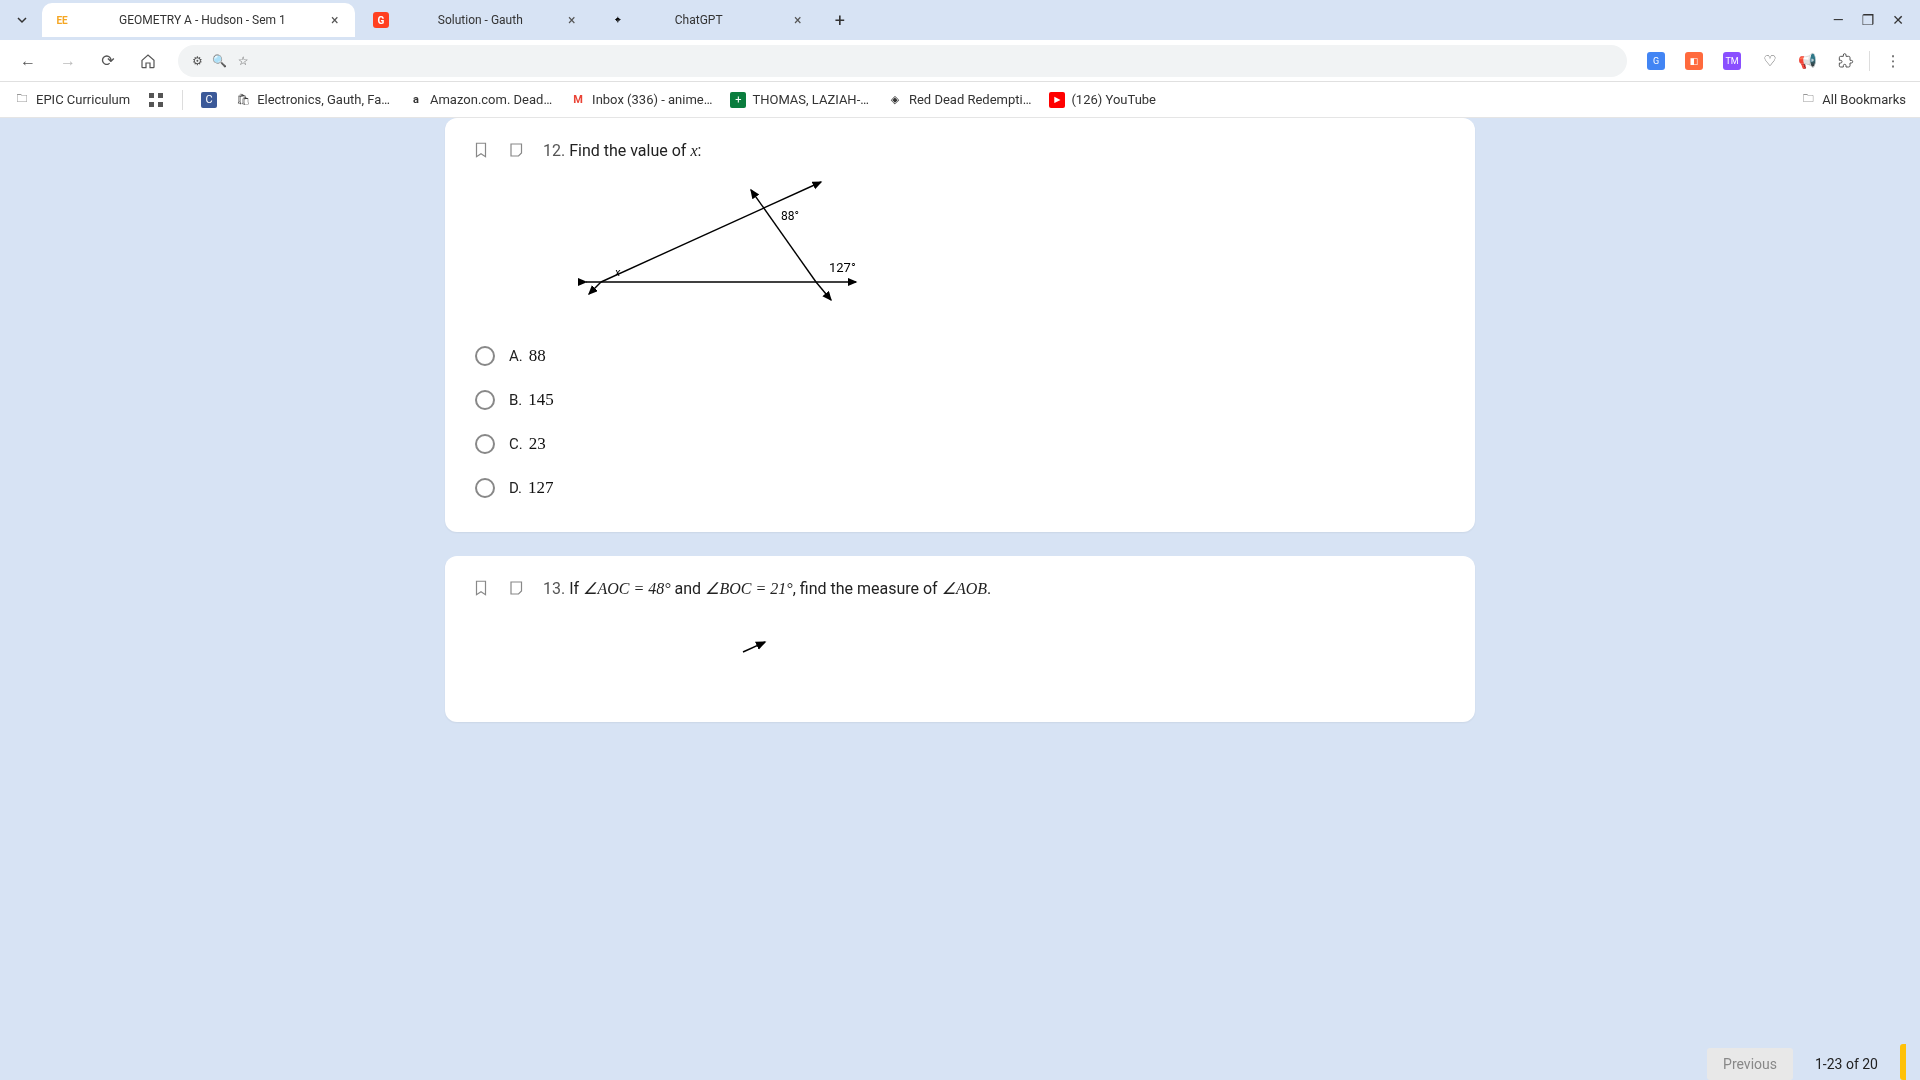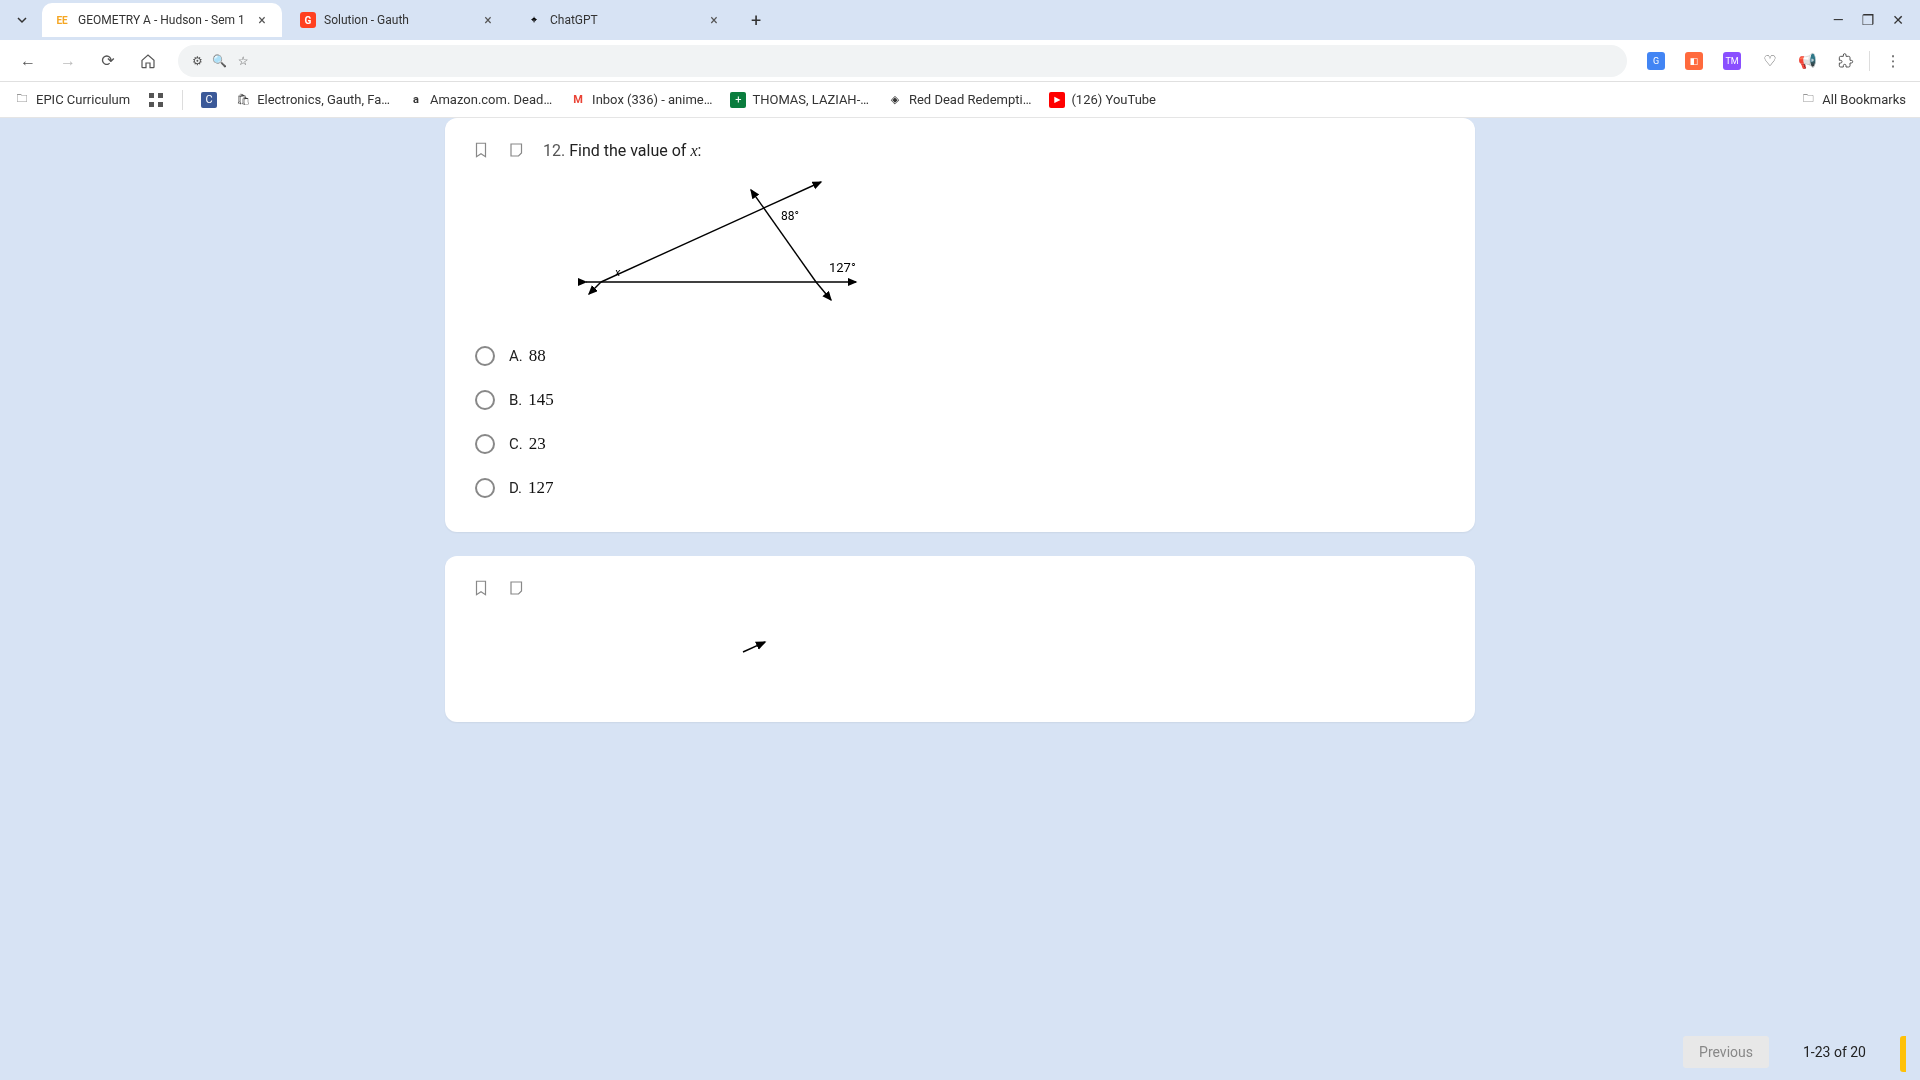--- a/index.html
+++ b/index.html
@@ -1,21 +1,21 @@
 <!DOCTYPE html>
 <html><head>
 <meta charset="utf-8">
 <style>
 * { margin: 0; padding: 0; box-sizing: border-box; font-family: -apple-system, BlinkMacSystemFont, "Segoe UI", Roboto, Arial, sans-serif; }
 body { width: 1920px; height: 1080px; background: #d7e3f4; overflow: hidden; position: relative; }
 
 
 .titlebar { height: 40px; background: #d7e3f4; display: flex; align-items: center; padding: 0 8px; }
 .tab-dropdown { width: 28px; height: 28px; display: flex; align-items: center; justify-content: center; border-radius: 4px; }
-.tab { height: 34px; background: #fff; border-radius: 10px 10px 0 0; display: flex; align-items: center; padding: 0 12px; margin-left: 6px; min-width: 240px; position: relative; }
+.tab { height: 34px; background: #fff; border-radius: 10px 10px 0 0; display: flex; align-items: center; padding: 0 12px; margin-left: 6px; min-width: 240px; position: relative; gap: 41px; }
 .tab.inactive { background: transparent; }
 .tab-favicon { width: 16px; height: 16px; margin-right: 8px; display: flex; align-items: center; justify-content: center; font-size: 10px; font-weight: bold; }
 .tab-title { font-size: 12px; color: #333; flex: 1; white-space: nowrap; overflow: hidden; text-overflow: ellipsis; }
 .tab-close { width: 16px; height: 16px; display: flex; align-items: center; justify-content: center; font-size: 14px; color: #555; }
 .new-tab { width: 28px; height: 28px; display: flex; align-items: center; justify-content: center; font-size: 18px; color: #333; margin-left: 8px; }
 .window-controls { margin-left: auto; display: flex; gap: 18px; color: #333; align-items: center; padding-right: 8px; }
 .window-controls span { font-size: 14px; }
 
 
 .toolbar { height: 42px; background: #fff; display: flex; align-items: center; padding: 0 12px; gap: 8px; border-bottom: 1px solid #e0e0e0; }
@@ -46,21 +46,21 @@
 
 .qheader { display: flex; align-items: center; gap: 16px; margin-bottom: 10px; }
 .q-icon { width: 20px; height: 20px; color: #888; display: flex; align-items: center; justify-content: center; }
 .q-text { font-size: 16px; color: #222; }
 .q-num { color: #555; }
 .q-math { font-family: 'Times New Roman', serif; font-style: italic; }
 
 .diagram { margin: 12px 0 18px 100px; }
 
 
-.footer { position: absolute; bottom: 0; right: 0; height: 44px; display: flex; align-items: flex-start; gap: 20px; padding: 0 14px; }
+.footer { position: absolute; bottom: 0; right: 0; height: 44px; display: flex; align-items: flex-end; gap: 8px; padding: 0 14px; }
 .footer-btn { background: #e8e8e8; color: #888; padding: 8px 16px; border-radius: 3px; font-size: 14px; }
 .footer-count { font-size: 14px; color: #222; padding: 8px 14px; }
 .footer-edge { width: 6px; height: 36px; background: #ffc107; border-radius: 3px 0 0 3px; }
 
 .italic-math { font-family: 'Times New Roman', serif; }
 </style>
 </head>
 <body>
 
 <div class="titlebar">
@@ -251,20 +251,24 @@
       <div class="q-icon">
         <svg width="18" height="18" viewBox="0 0 24 24">
             <path d="M6 3h12v18l-6-4-6 4V3z" fill="none" stroke="#888" stroke-width="1.6"></path>
           </svg>
       </div>
       <div class="q-icon">
         <svg width="18" height="18" viewBox="0 0 24 24">
             <path d="M4 4h14v12l-4 4H4V4z" fill="none" stroke="#888" stroke-width="1.6"></path>
           </svg>
       </div>
+      <div class="q-text">
+        <span class="q-num">13.</span>
+        <span>If </span><span class="italic-math" style="font-style:italic">∠AOC = 48°</span><span>  and  </span><span class="italic-math" style="font-style:italic">∠BOC = 21°</span><span>, find the measure of </span><span class="italic-math" style="font-style:italic">∠AOB</span><span>.</span>
+      </div>
     </div>
     <div style="margin:40px 0 0 270px">
       <svg width="30" height="20" viewBox="0 0 30 20">
           <line x1="2" y1="14" x2="24" y2="4" stroke="#000" stroke-width="1.5" marker-end="url(#arr)"></line>
         </svg>
     </div>
   </div>
 
 </div>
 

